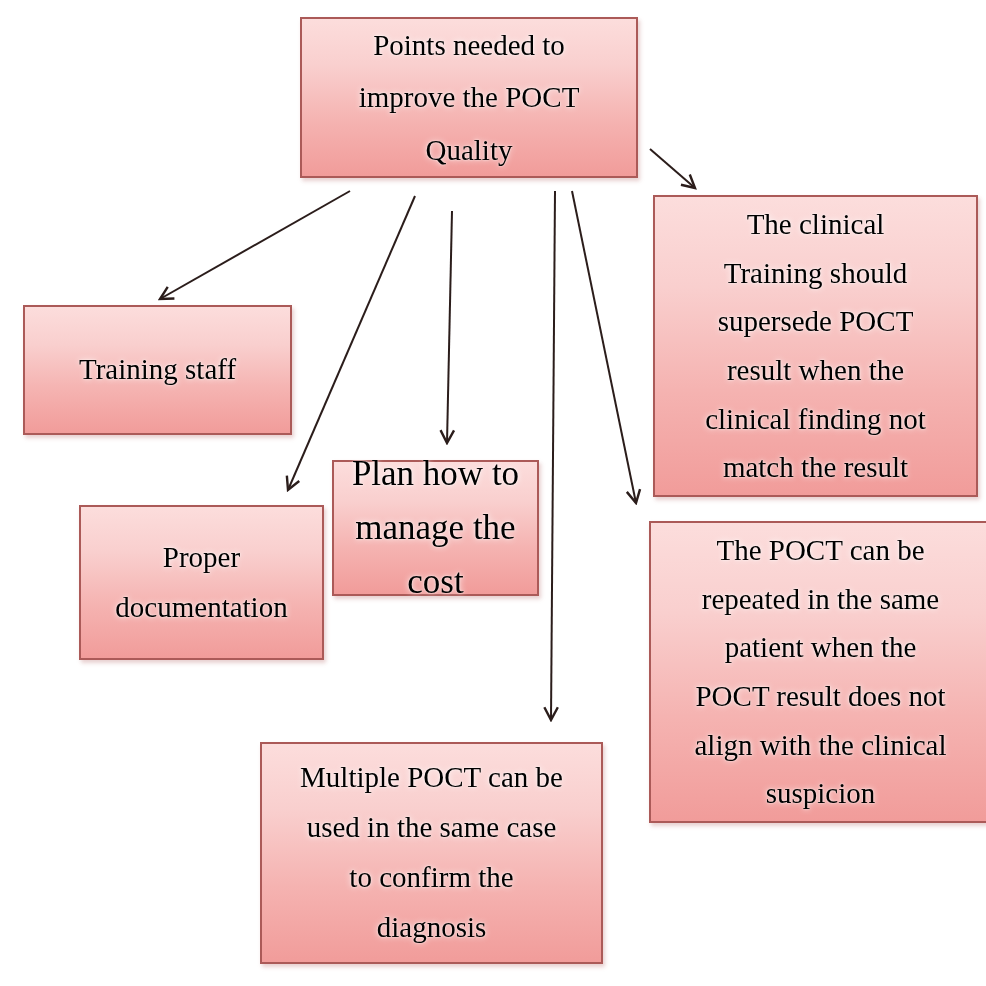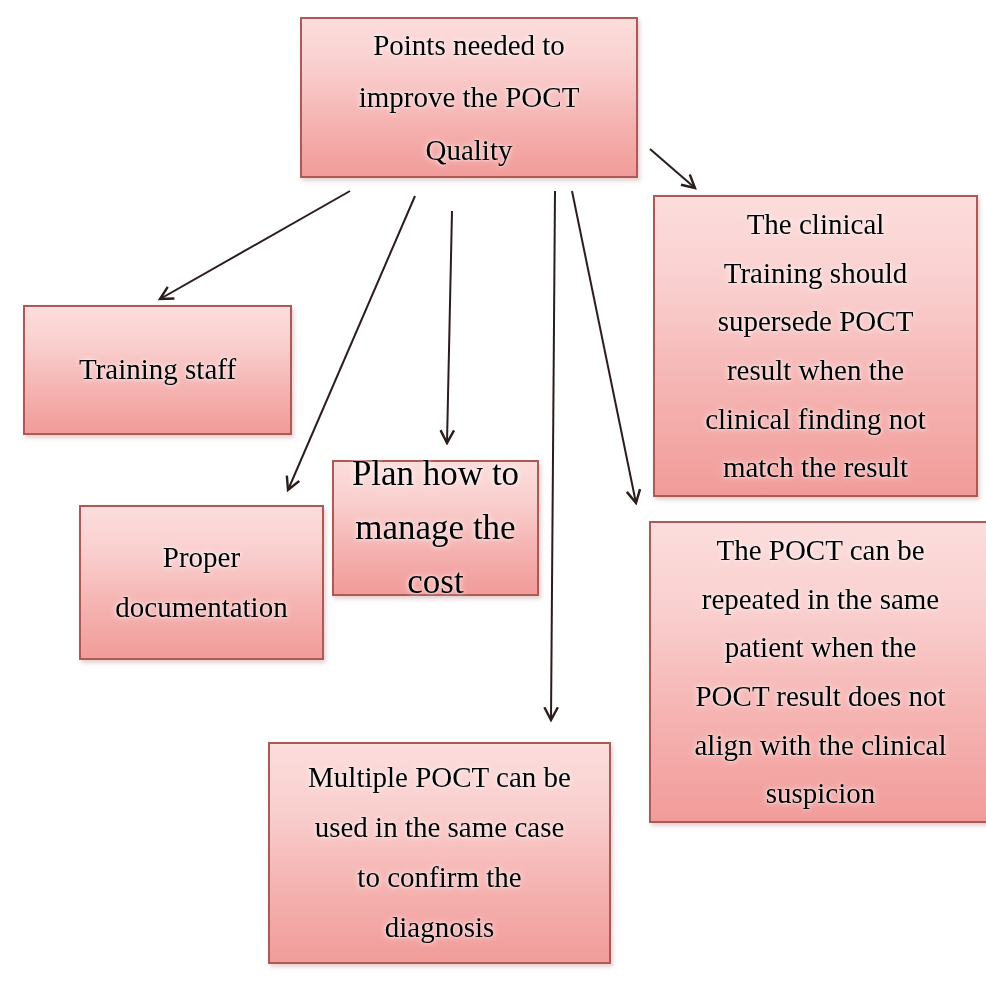--- a/index.html
+++ b/index.html
@@ -100,20 +100,20 @@
 
   <div class="node node-right" style="left:625px; top:521px; width:343px; height:302px;margin-left:24px;">
     <div class="node-label">The POCT can be
 repeated in the same
 patient when the
 POCT result does not
 align with the clinical
 suspicion</div>
   </div>
 
-  <div class="node node-multi" style="left:268px; top:742px; width:343px; height:222px;">
+  <div class="node node-multi" style="left:260px; top:742px; width:343px; height:222px;">
     <div class="node-label">Multiple POCT can be
 used in the same case
 to confirm the
 diagnosis</div>
   </div>
 
 </div>
 
 </body></html>

